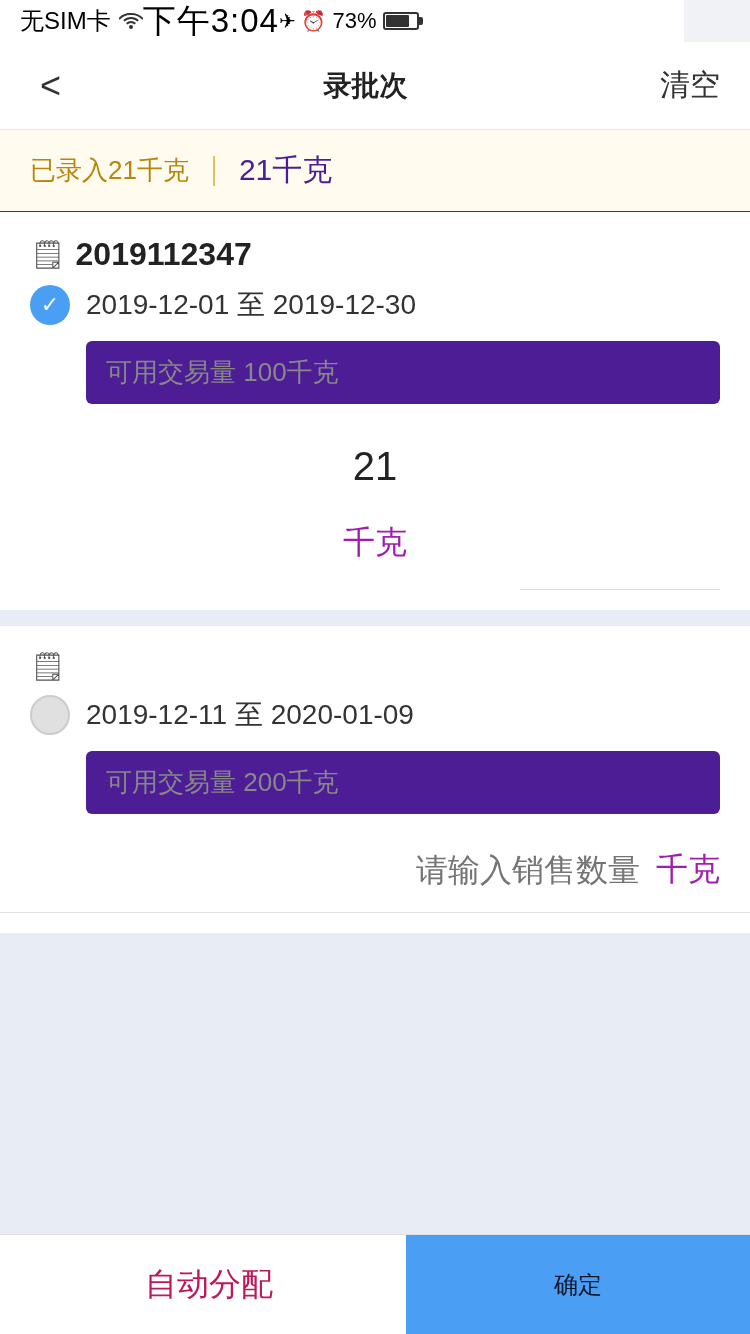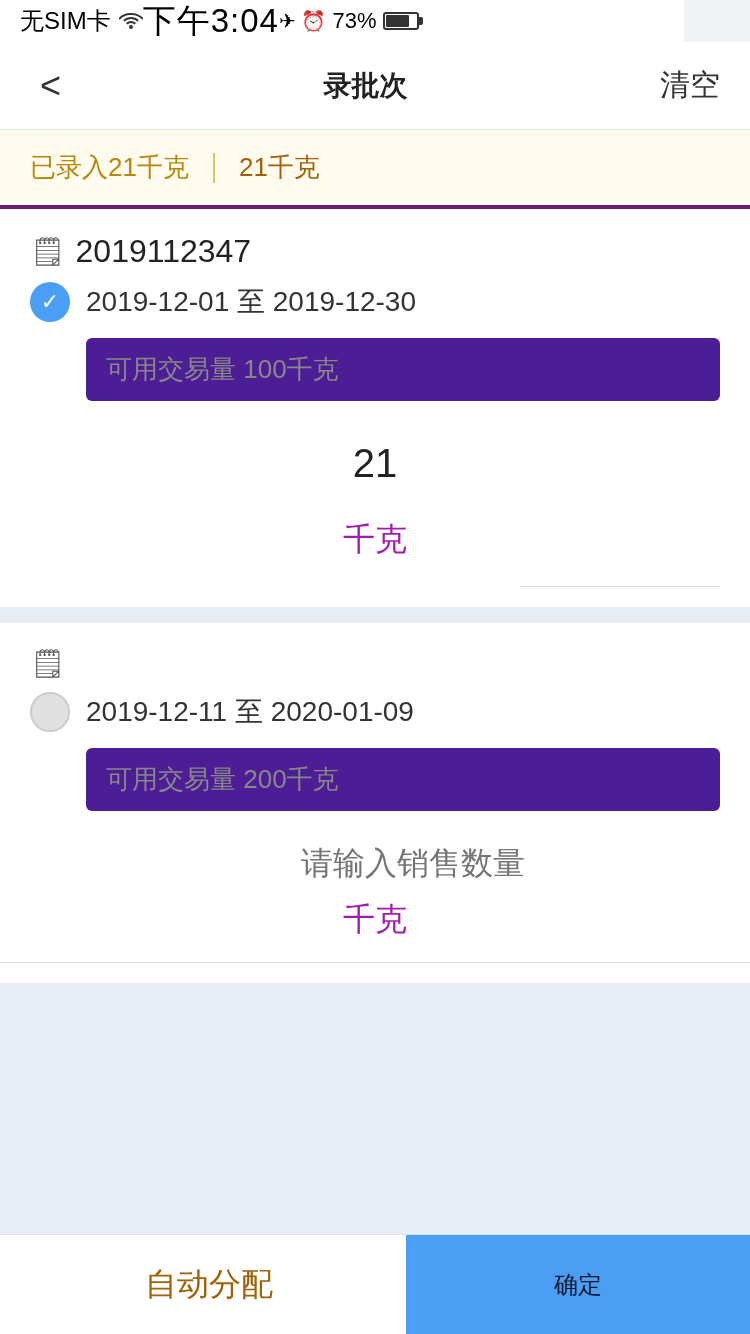--- a/index.html
+++ b/index.html
@@ -96,35 +96,35 @@
     }
 
     
     .info-banner {
       width: 750px;
       background: #fffbee;
       padding: 20px 30px;
       display: flex;
       align-items: center;
       gap: 0;
-      border-bottom: 4px solid #701a75;
+      border-bottom: 1px solid #701a75;
     }
     .info-label {
       font-size: 26px;
       color: #b8860b;
     }
     .info-divider {
       width: 2px;
       height: 30px;
       background: #e0c060;
       margin: 0 24px;
     }
     .info-value {
-      font-size: 26px;
-      color: #a16207;
+      font-size: 30px;
+      color: #4c1d95;
     }
 
     
     .content {
       background: #fff;
     }
 
     
     .batch-item {
       background: #fff;
@@ -137,21 +137,21 @@
       gap: 10px;
       margin-bottom: 12px;
     }
     .batch-icon {
       font-size: 28px;
       color: #555;
     }
     .batch-id {
       font-size: 32px;
       color: #222;
-      font-weight: 400;
+      font-weight: 700;
       text-align: center;
     }
 
     .batch-date-row {
       display: flex;
       align-items: center;
       gap: 16px;
       margin-bottom: 16px;
     }
     .radio-btn {
@@ -206,21 +206,20 @@
       font-size: 32px;
       color: #a21caf;
     }
     .quantity-input-row {
       display: flex;
       align-items: center;
       justify-content: flex-end;
       padding: 10px 30px 20px;
       gap: 16px;
       border-bottom: 1px solid #e0e0e0;
-      flex-direction: column;
     }
     .quantity-input {
       font-size: 32px;
       color: #ccc;
       text-align: right;
       border: none;
       outline: none;
       background: transparent;
       width: 300px;
     }
@@ -253,21 +252,21 @@
       display: flex;
       background: #fff;
       border-top: 1px solid #e0e0e0;
     }
     .btn-auto {
       flex: 1;
       display: flex;
       align-items: center;
       justify-content: center;
       font-size: 32px;
-      color: #a16207;
+      color: #be185d;
       background: #fff;
       cursor: pointer;
       margin-left: 37px;
     }
     .btn-confirm {
       flex: 1;
       display: flex;
       align-items: center;
       justify-content: center;
       font-size: 24px;

